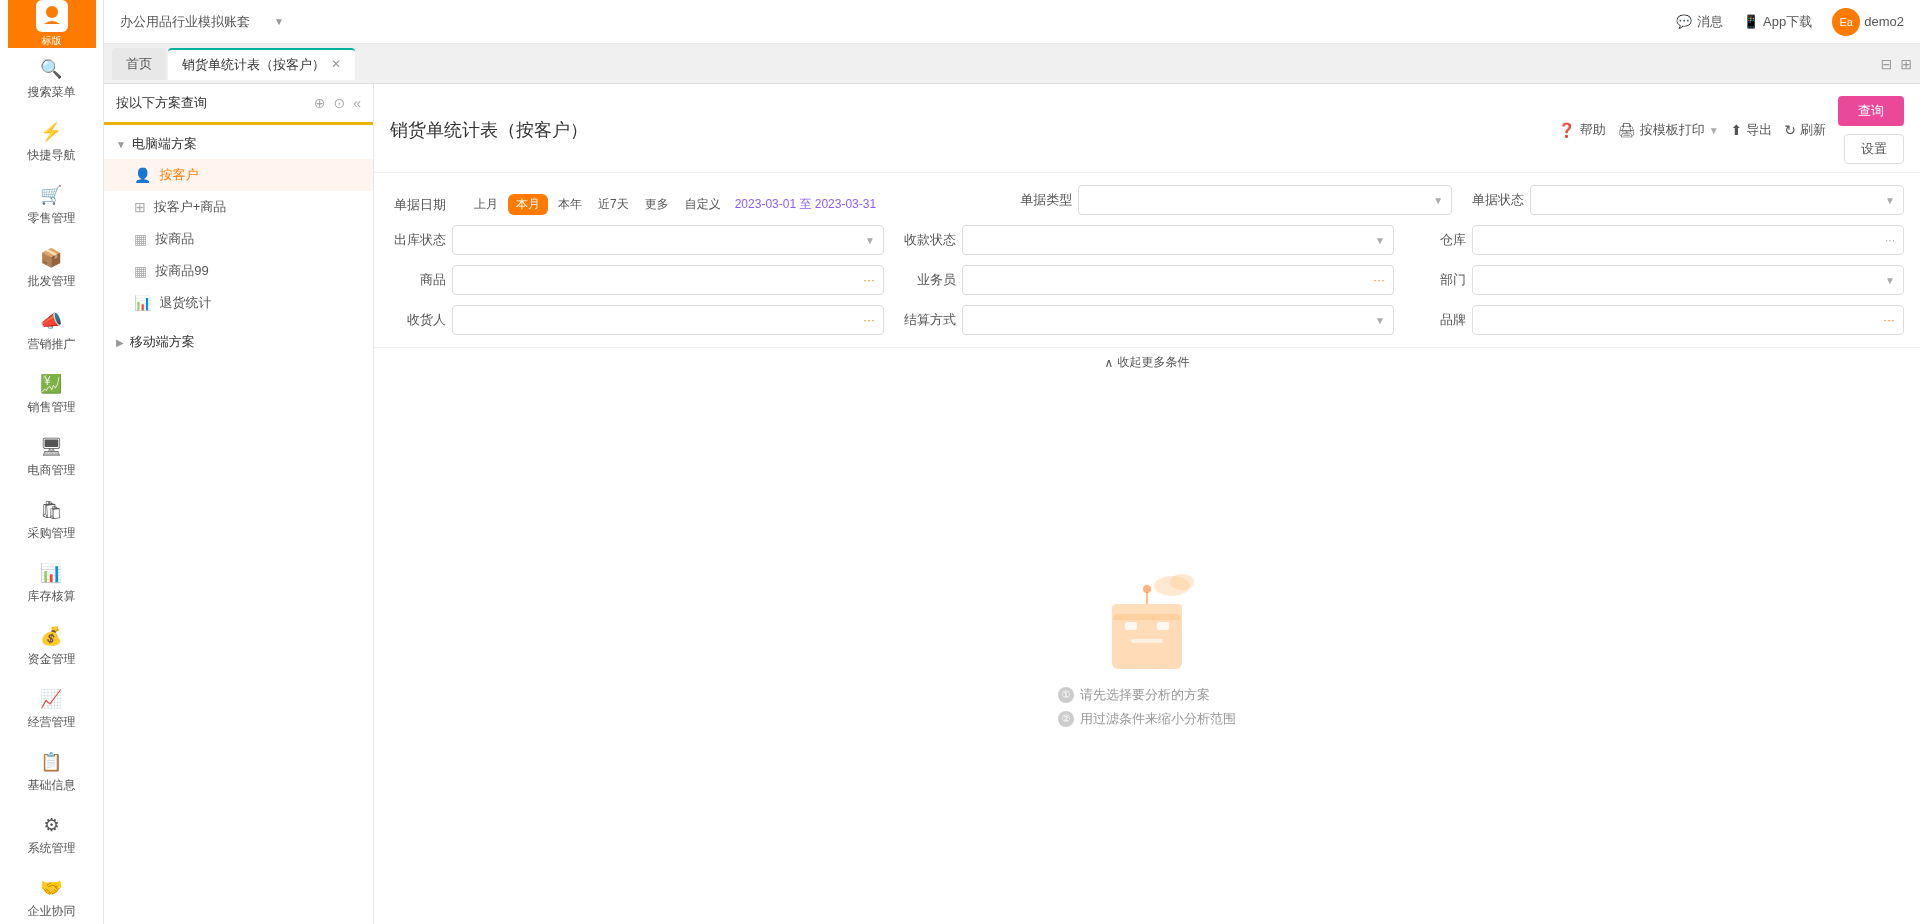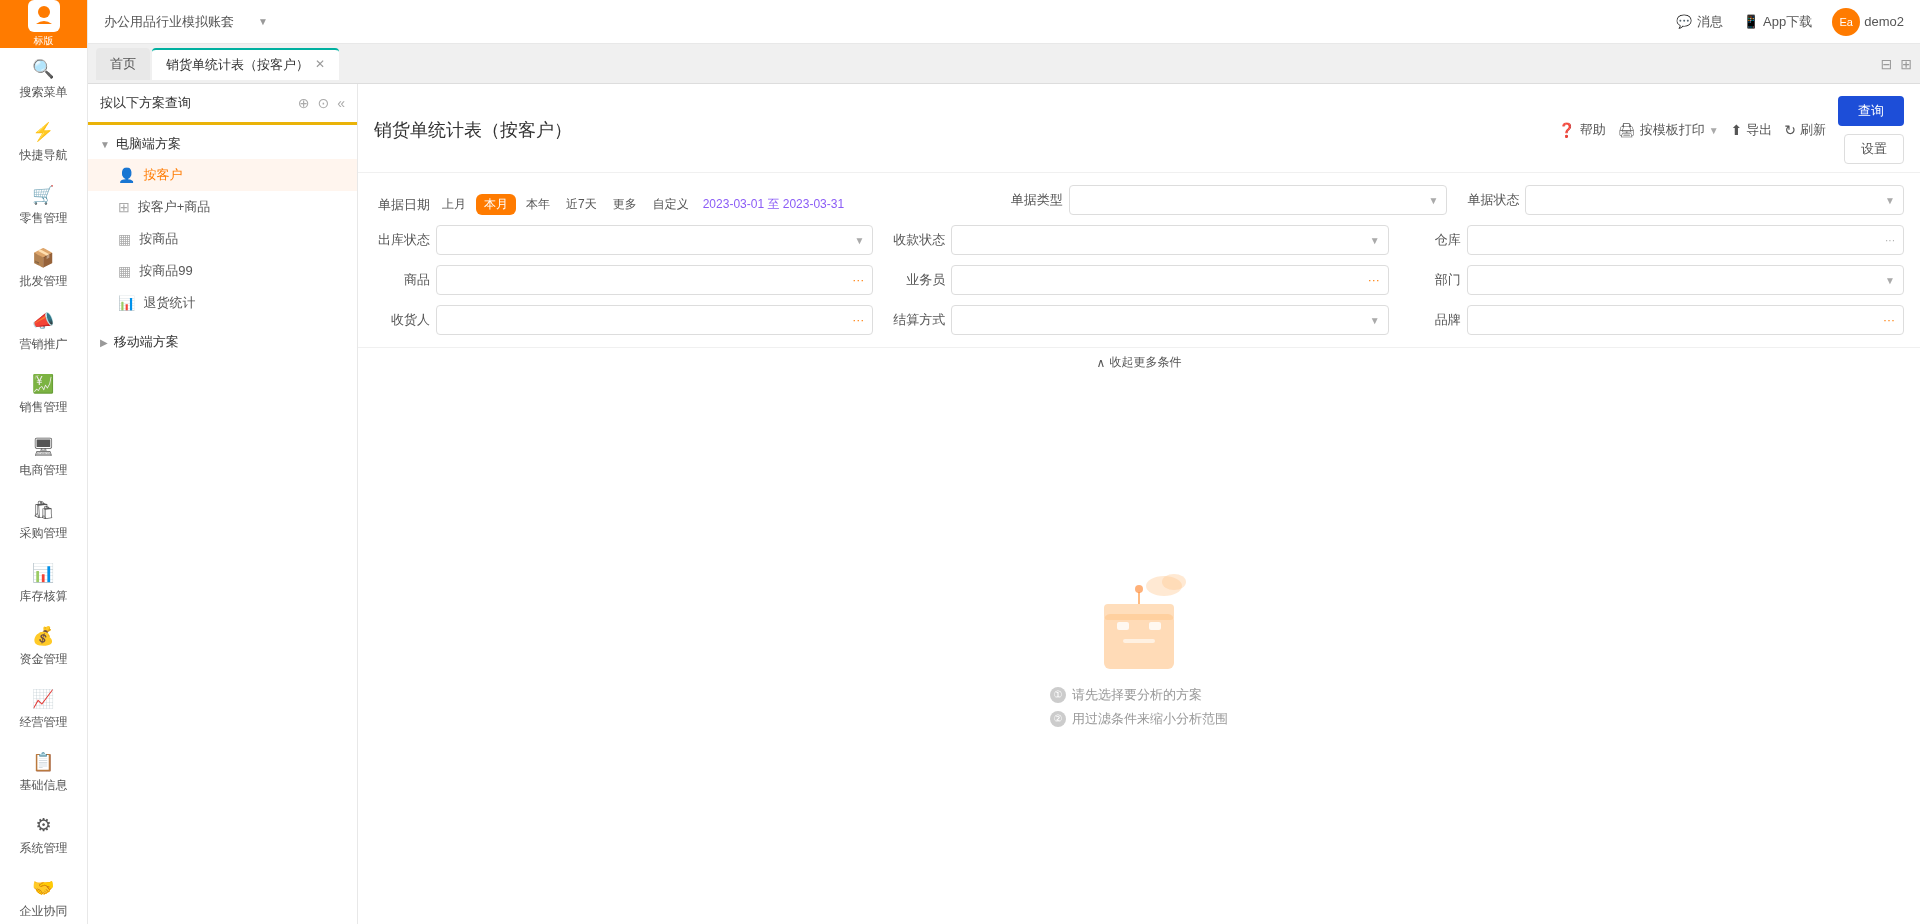--- a/index.html
+++ b/index.html
@@ -1,20 +1,20 @@
 <!DOCTYPE html>
 <html><head>
   <meta charset="utf-8">
   <style>
     * { box-sizing: border-box; margin: 0; padding: 0; }
     body { font-family: 'Microsoft YaHei', sans-serif; font-size: 13px; background: #f5f5f5; display: flex; height: 924px; overflow: hidden; }
 
     
     .sidebar {
-      width: 88px;
+      width: 104px;
       background: #fff;
       display: flex;
       flex-direction: column;
       align-items: center;
       border-right: 1px solid #e8e8e8;
       flex-shrink: 0;
       height: 100%;
       overflow-y: auto;
     }
     .sidebar-logo {
@@ -199,21 +199,21 @@
       align-items: center;
       justify-content: space-between;
       border-bottom: 1px solid #f0f0f0;
       flex-shrink: 0;
     }
     .page-title { font-size: 18px; color: #333; font-weight: 500; }
     .page-actions { display: flex; align-items: center; gap: 12px; color: #555; font-size: 13px; }
     .page-actions .action { display: flex; align-items: center; gap: 4px; cursor: pointer; }
     .page-actions .action .icon { font-size: 14px; }
     .btn-query {
-      background: #1d4ed8;
+      background: #ec4899;
       color: white;
       border: none;
       padding: 6px 20px;
       border-radius: 4px;
       cursor: pointer;
       font-size: 13px;
     }
     .btn-setting {
       background: #fff;
       color: #555;
@@ -259,20 +259,21 @@
       background: #fff;
       cursor: pointer;
     }
     .filter-input .more { color: #ff7b00; font-size: 12px; }
     .filter-input .arrow { color: #aaa; font-size: 10px; }
     .date-shortcuts {
       display: flex;
       align-items: center;
       gap: 4px;
       font-size: 12px;
+      margin-left: 16px;
     }
     .date-btn {
       padding: 2px 6px;
       border-radius: 3px;
       cursor: pointer;
       color: #555;
     }
     .date-btn.active {
       background: #ff7b00;
       color: white;

